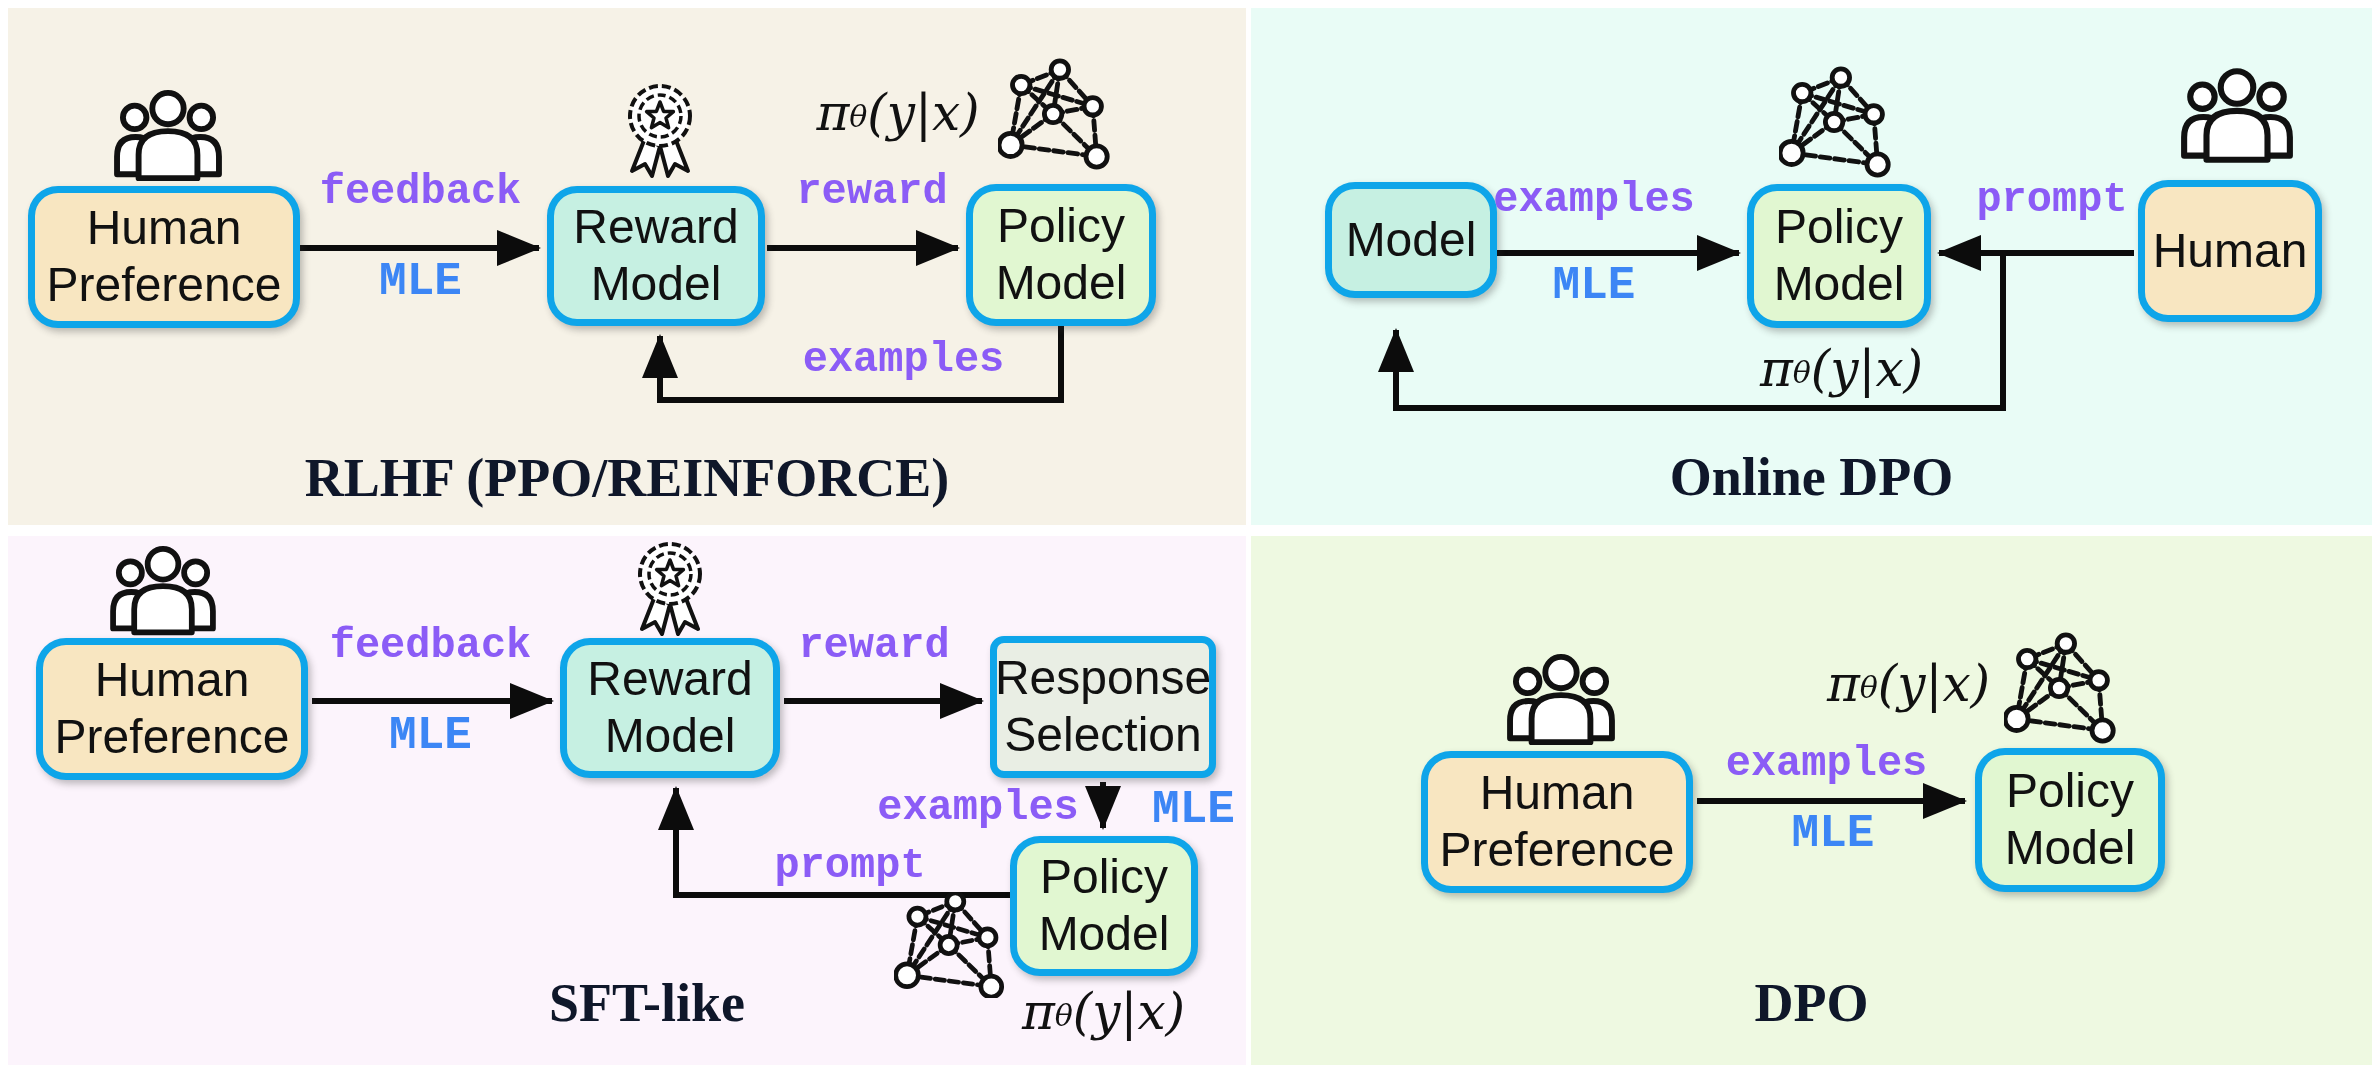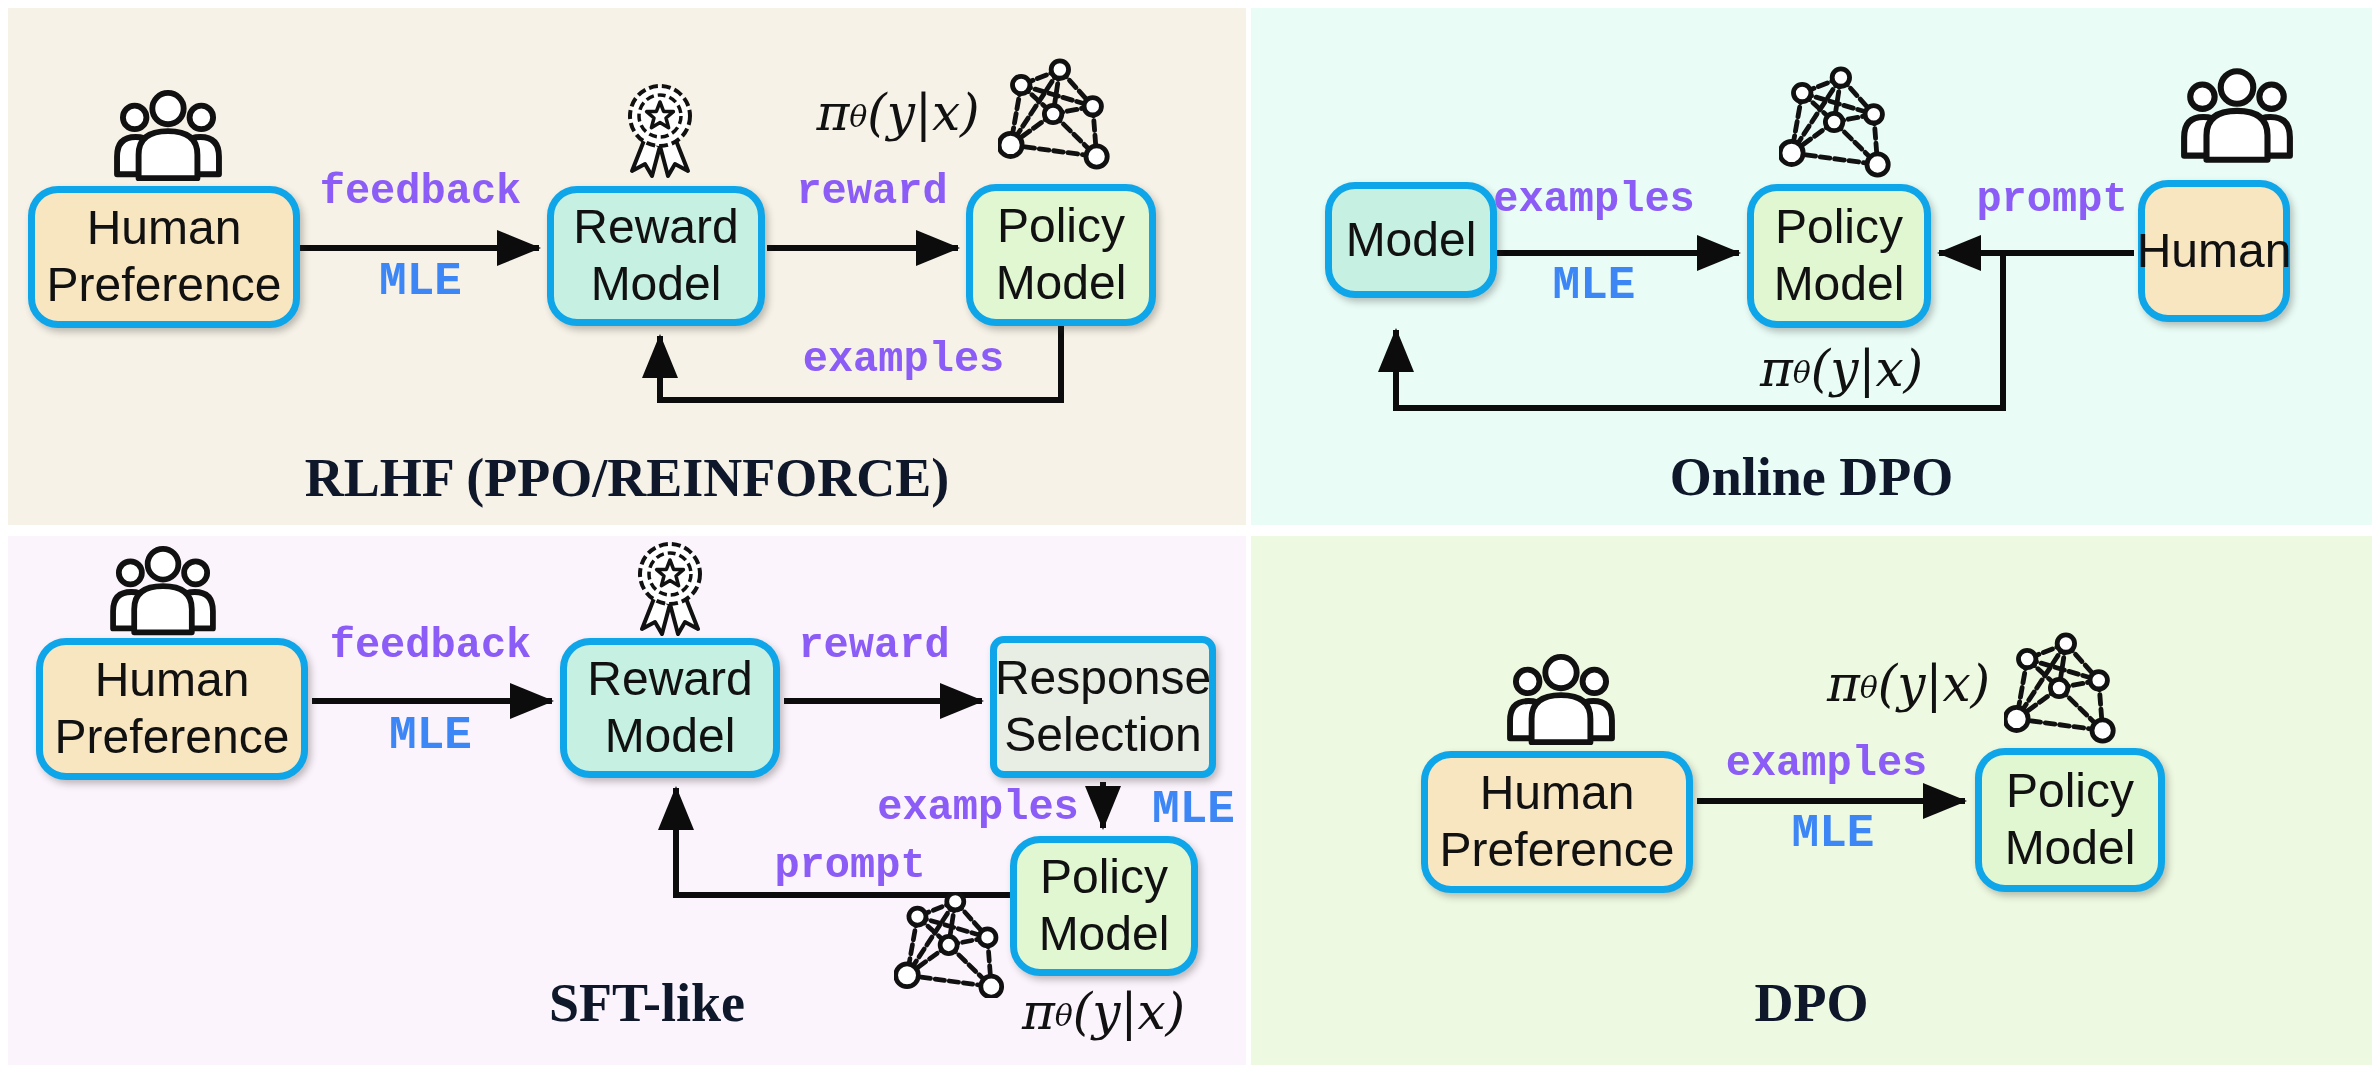--- a/index.html
+++ b/index.html
@@ -115,21 +115,21 @@
           </marker>
       </defs>
       <line class="wire" x1="230" y1="245" x2="488" y2="245" marker-end="url(#ah-tr)"></line>
       <line class="wire" x1="883" y1="245" x2="688" y2="245" marker-end="url(#ah-tr)"></line>
       <path class="wire" d="M752,247 L752,400 L145,400 L145,322" marker-end="url(#ah-tr)"></path>
       <use href="#i-nn" x="528" y="58" width="116" height="112"></use>
       <use href="#i-people" x="925" y="58" width="122" height="102"></use>
     </svg>
     <div class="box teal" style="left:54px;top:174px;width:172px;height:116px;margin-left:20px;">Model</div>
     <div class="box green" style="left:496px;top:176px;width:184px;height:144px;">Policy Model</div>
-    <div class="box wheat" style="left:887px;top:172px;width:152px;height:142px;">Human</div>
+    <div class="box wheat" style="left:887px;top:172px;width:184px;height:142px;">Human</div>
     <div class="lbl" style="left:234px;top:168px;width:218px;height:48px;">examples</div>
     <div class="lbl mle" style="left:258px;top:252px;width:170px;height:52px;">MLE</div>
     <div class="lbl" style="left:706px;top:168px;width:190px;height:48px;">prompt</div>
     <div class="math" style="left:478px;top:330px;width:225px;height:62px;">
       <span>π</span>
         <sub>θ</sub>
         <span>(y|x)</span>
     </div>
     <div class="title" style="top:438px;">Online DPO</div>
   </div>

